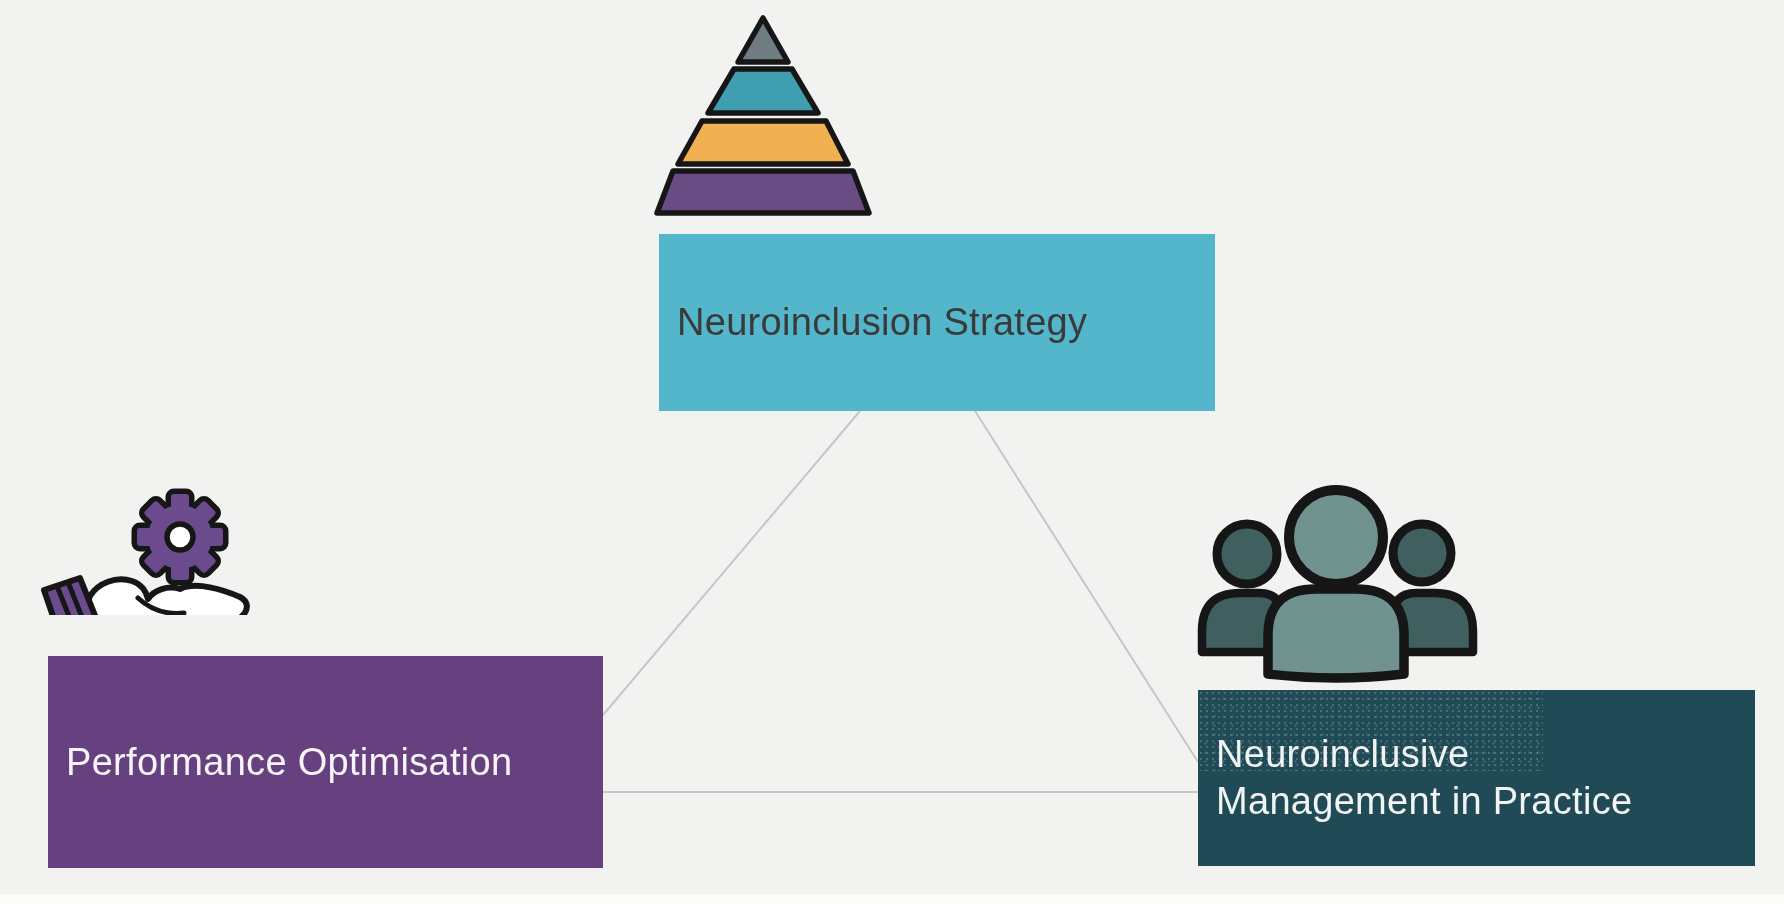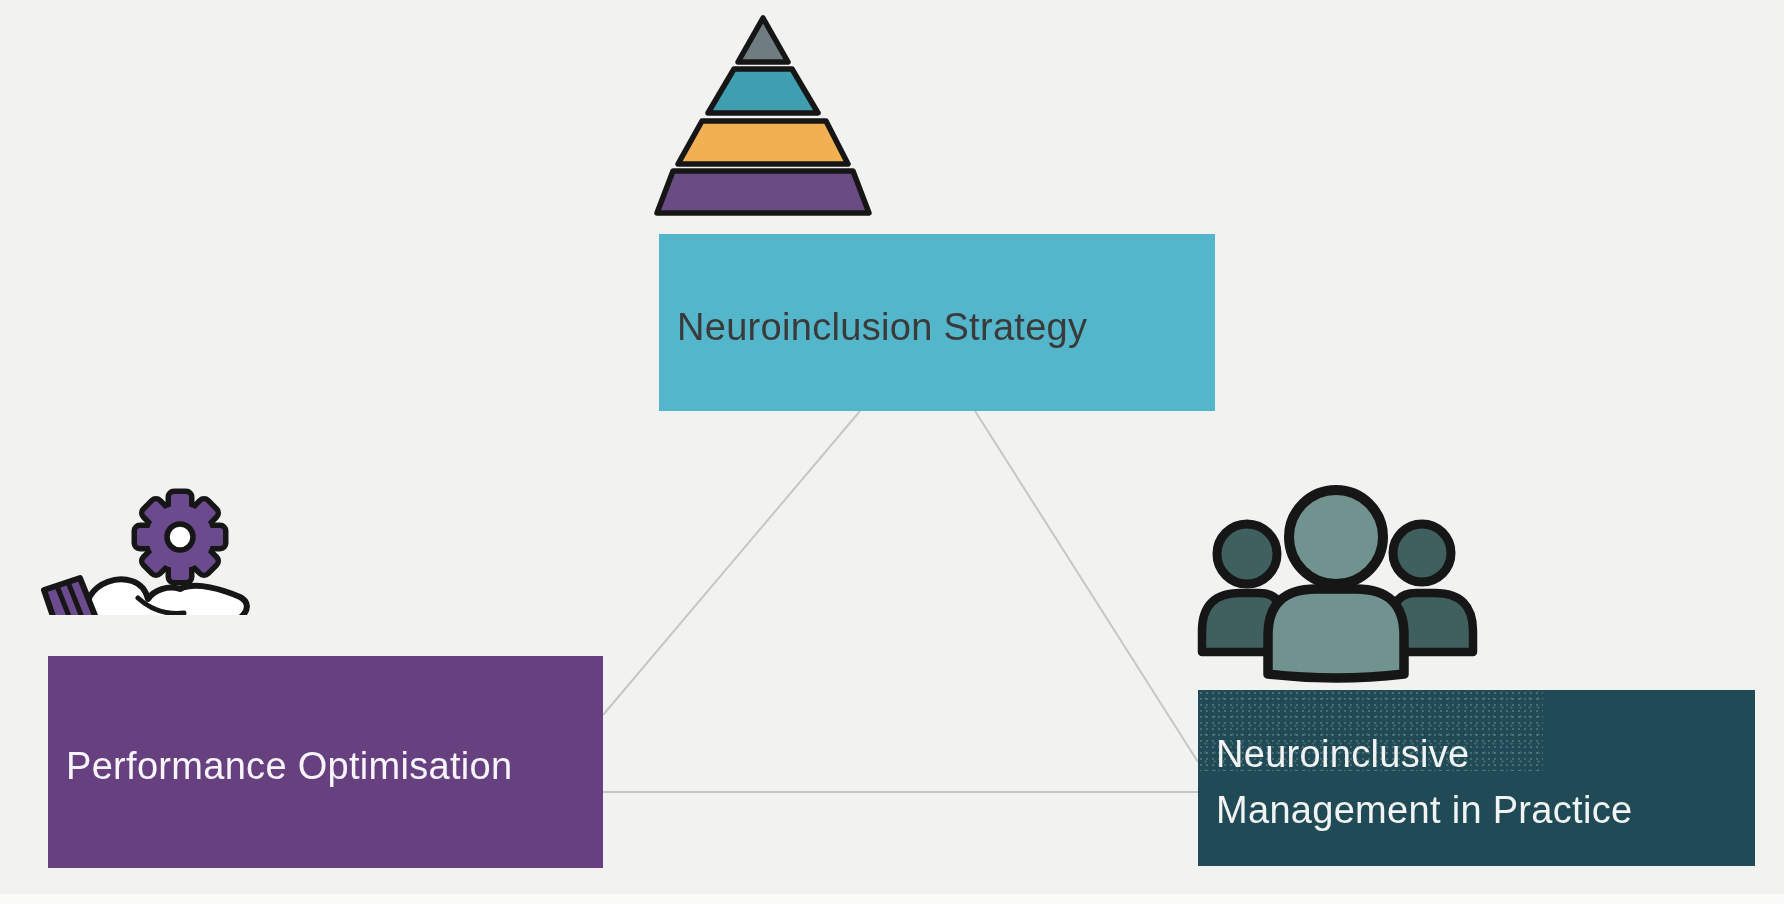--- a/index.html
+++ b/index.html
@@ -15,21 +15,21 @@
   .icon.pyramid{left:650px;top:12px;width:225px;height:206px;}
   .icon.handgear{left:40px;top:420px;width:230px;height:195px;}
   .icon.people{left:1195px;top:485px;width:285px;height:200px;}
   .node{
     position:absolute;
     display:flex;flex-direction:column;justify-content:center;
     padding:0 20px 0 18px;
     box-sizing:border-box;
     font-size:38px;line-height:47px;letter-spacing:.3px;font-weight:400;
   }
-  .node .line{display:block;white-space:nowrap;margin-top:9px;}
+  .node .line{display:block;white-space:nowrap;}
   .node.strategy{
     left:659px;top:234px;width:556px;height:177px;
     background:var(--strategy-bg,#54b6ca);color:var(--strategy-text,#3a3a3a);
   }
   .node.performance{
     left:48px;top:656px;width:555px;height:212px;
     background:var(--performance-bg,#67417f);color:var(--performance-text,#f7f4fa);
   }
   .node.management{
     left:1198px;top:690px;width:557px;height:176px;

